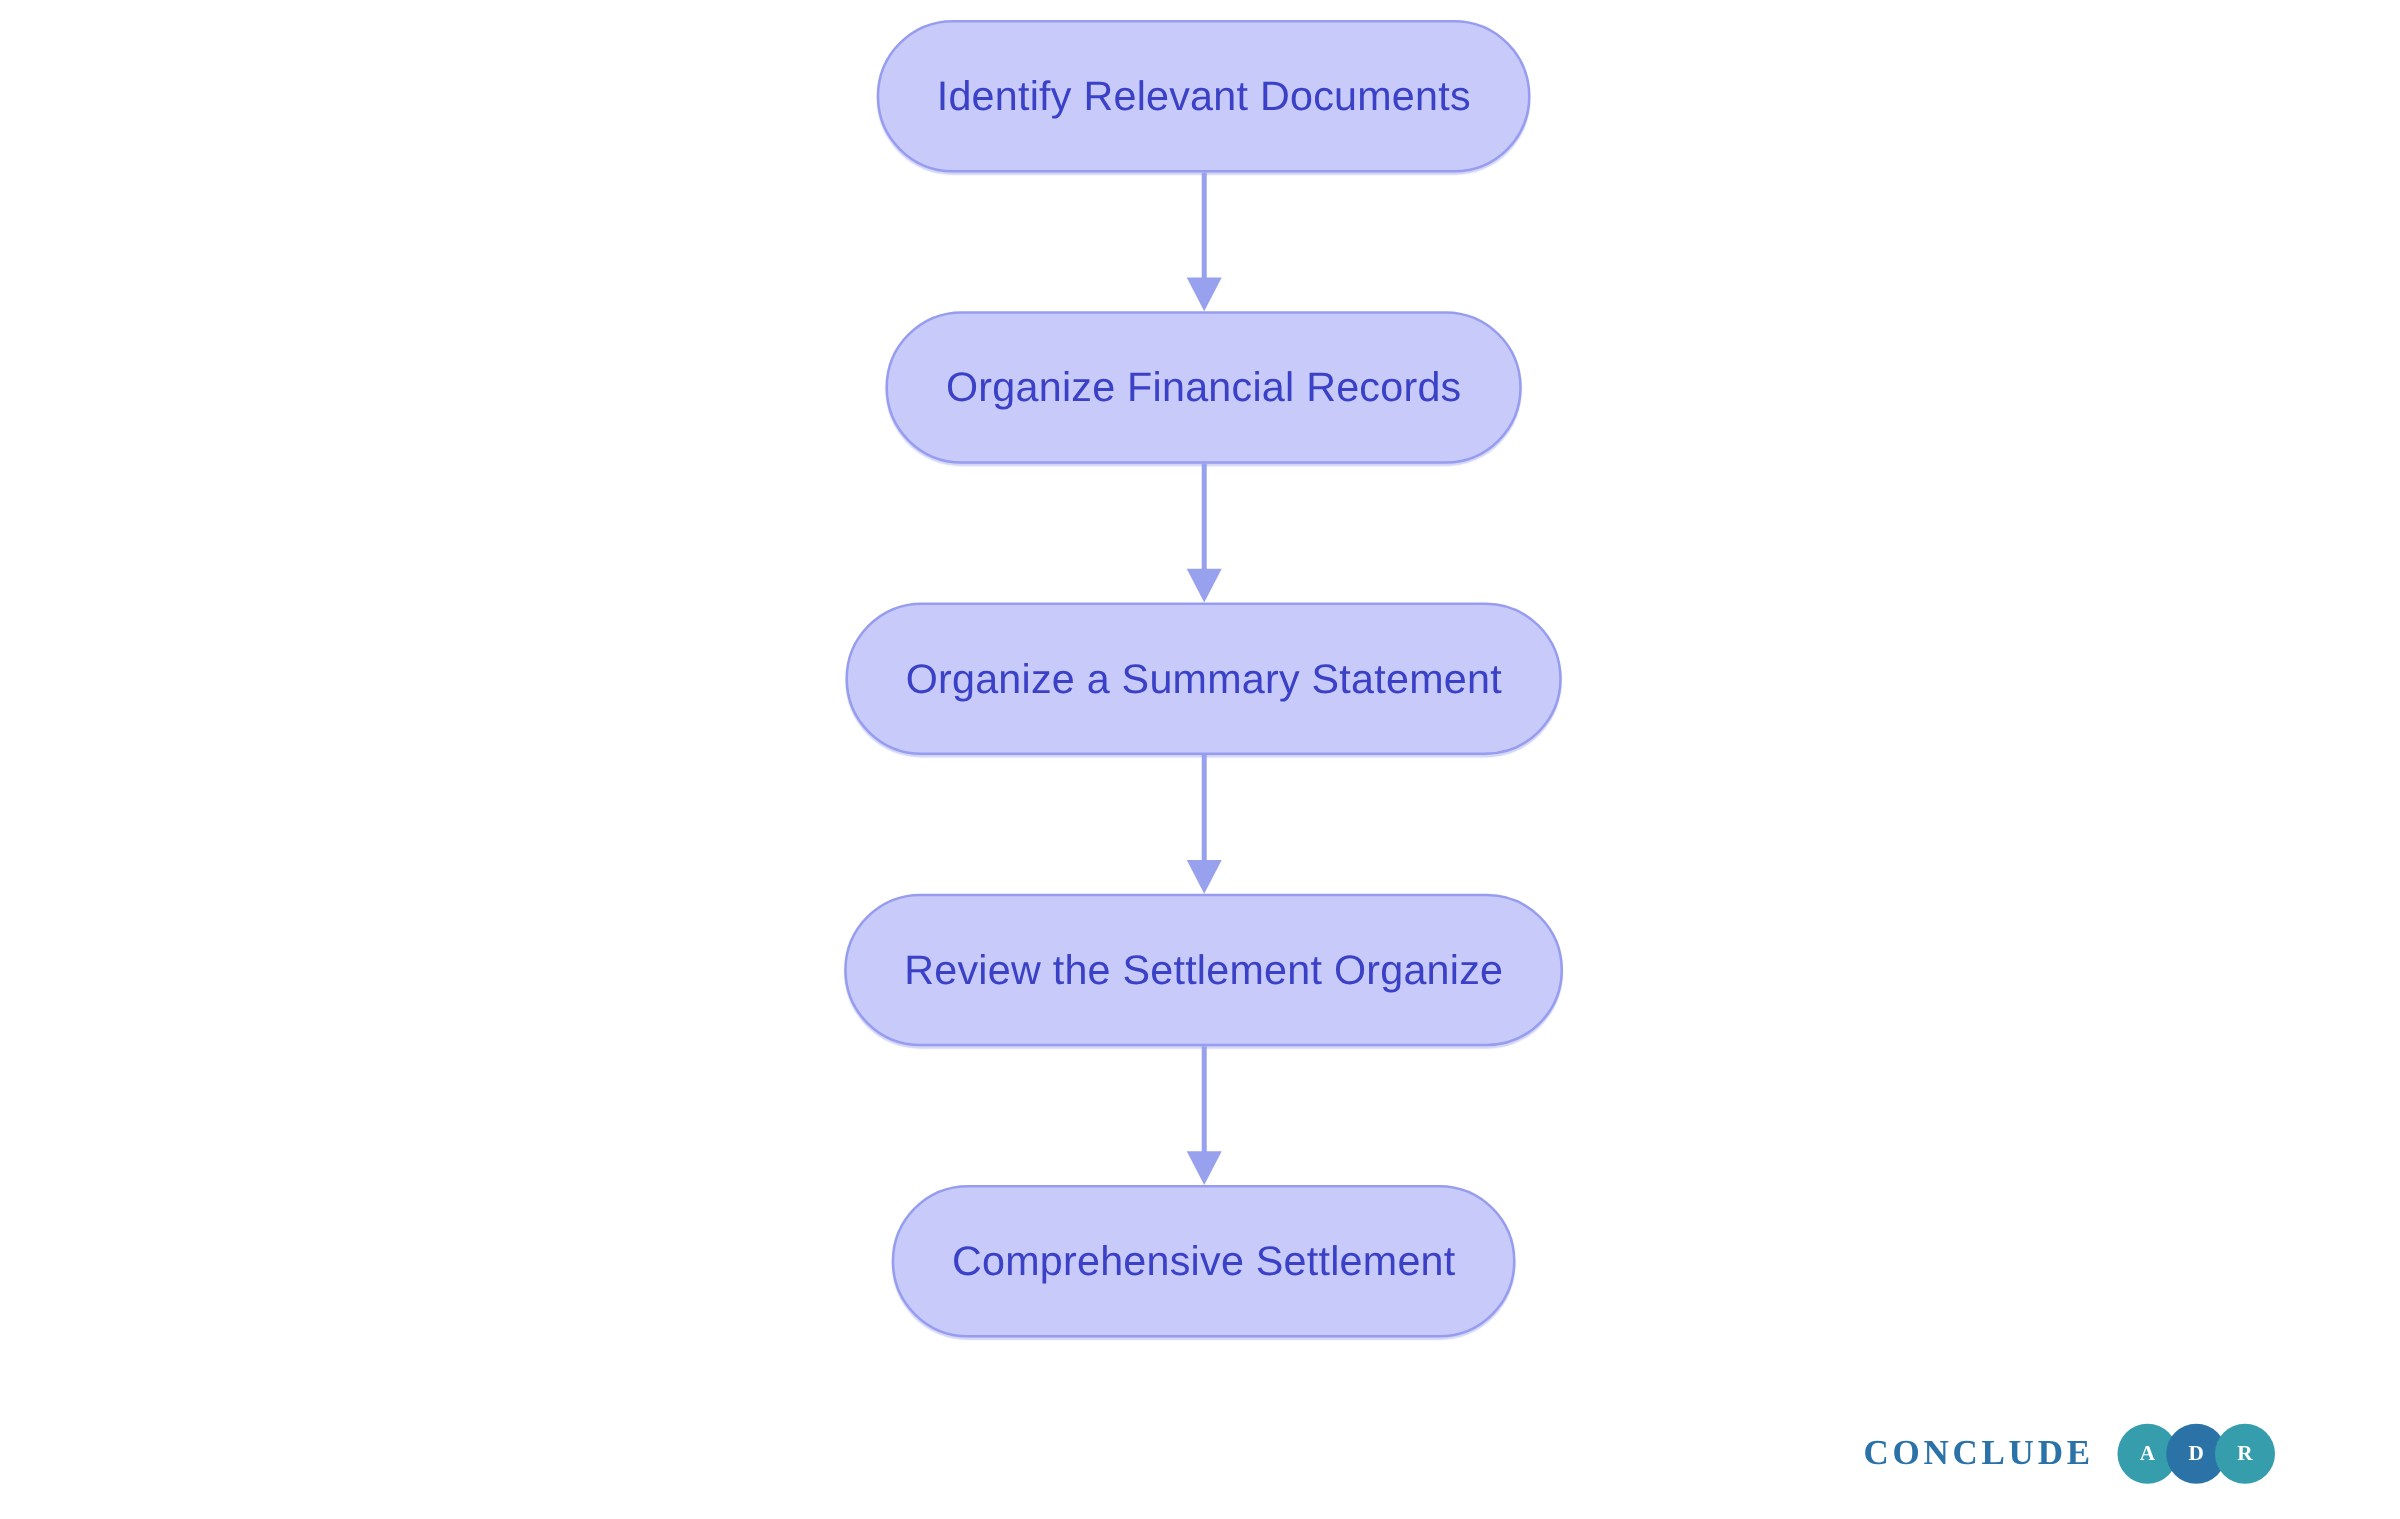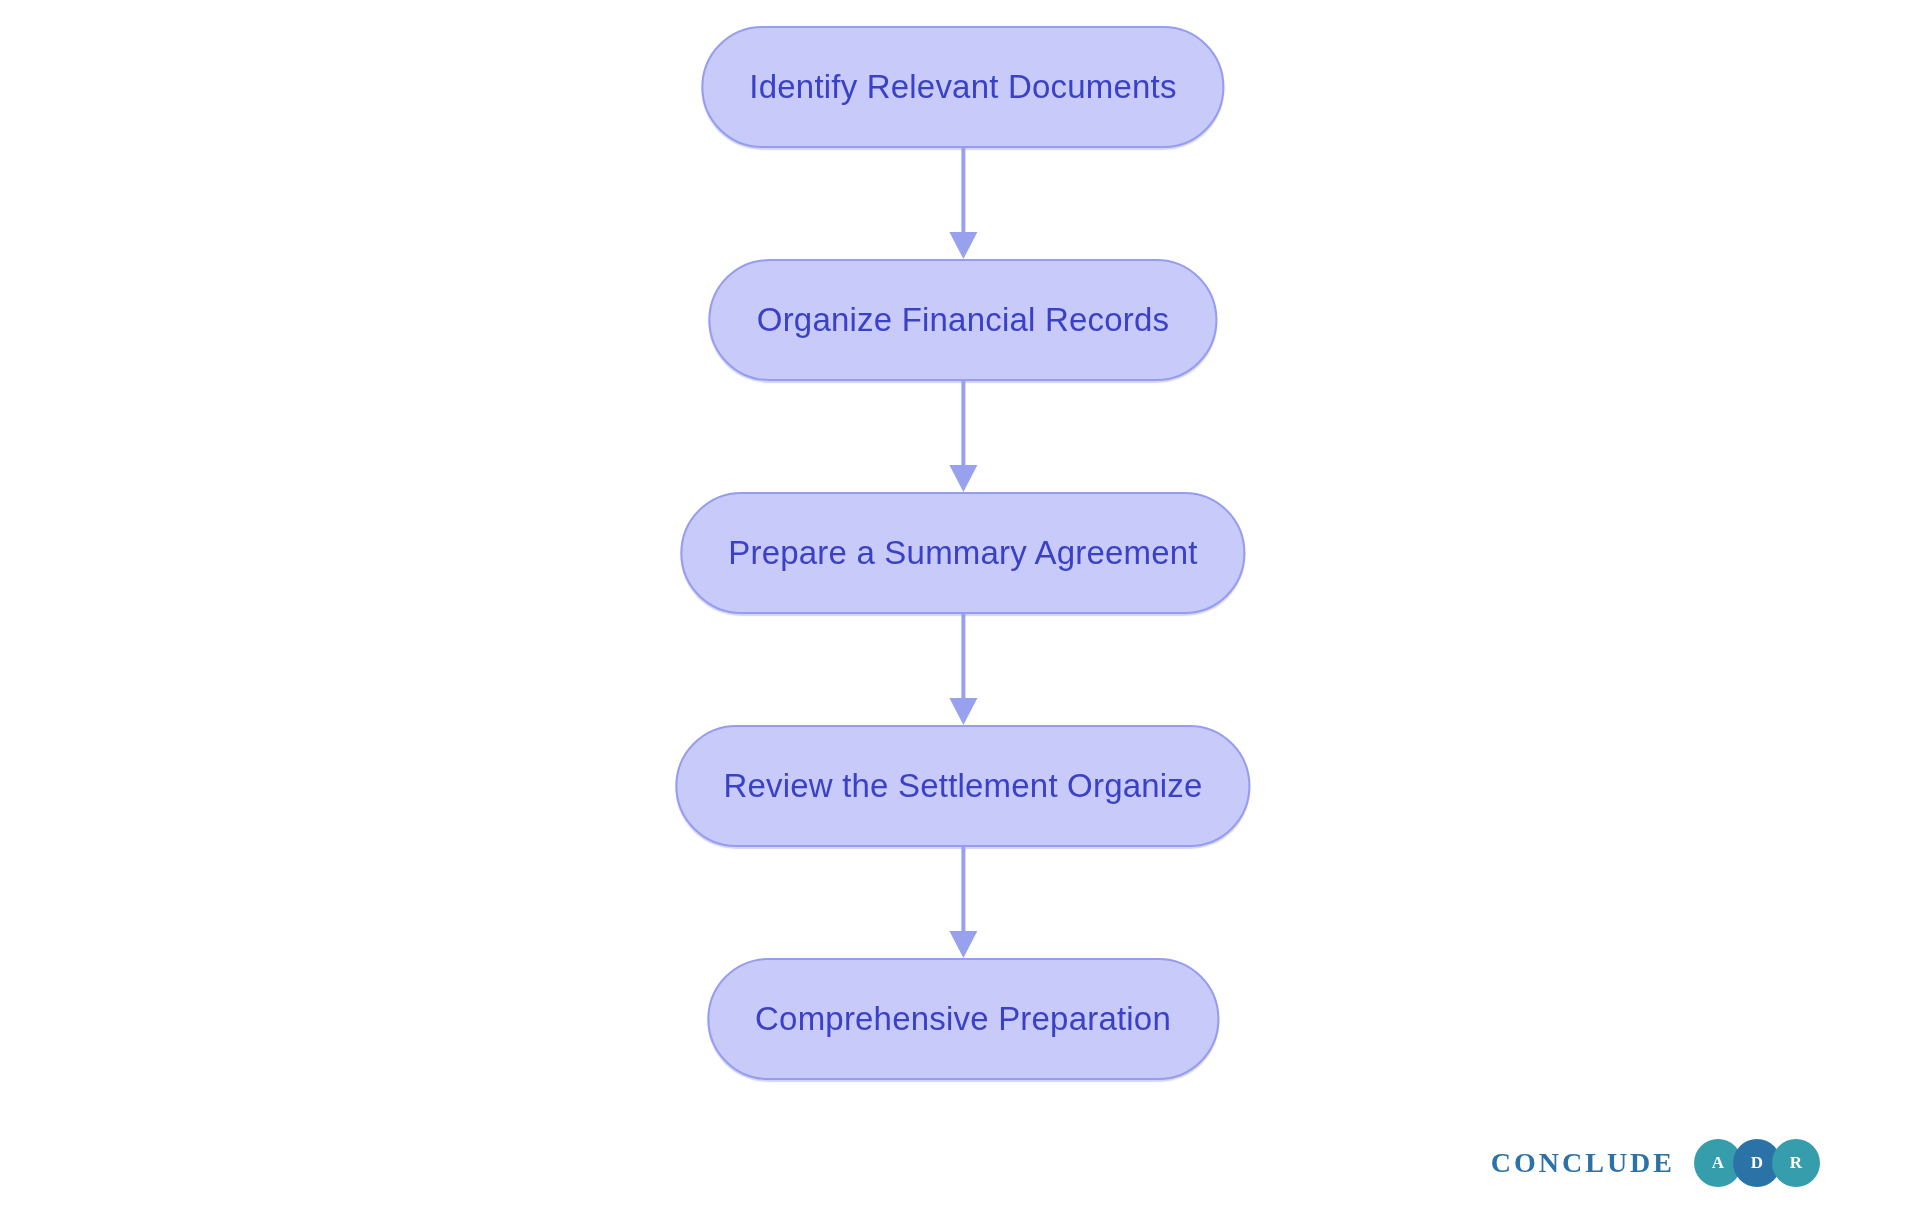--- a/index.html
+++ b/index.html
@@ -22,21 +22,21 @@
     overflow: hidden;
   }
   .canvas {
     position: relative;
     width: 1920px;
     height: 1215px;
     background: var(--page-bg);
   }
   .flow {
     position: absolute;
-    top: 26px;
+    top: 16px;
     left: 50%;
     transform: translateX(-50%);
     margin-left: 3px;
     display: flex;
     flex-direction: column;
     align-items: center;
   }
   .node {
     height: 122px;
     border: 2px solid var(--node-border);
@@ -130,39 +130,39 @@
     <div class="node">
       <span class="node-label">Organize Financial Records</span>
     </div>
 
     <div class="arrow">
       <span class="arrow-shaft"></span>
       <span class="arrow-head"></span>
     </div>
 
     <div class="node">
-      <span class="node-label">Prepare a Summary Agreement</span>
+      <span class="node-label">Organize a Summary Statement</span>
     </div>
 
     <div class="arrow">
       <span class="arrow-shaft"></span>
       <span class="arrow-head"></span>
     </div>
 
     <div class="node">
       <span class="node-label">Review the Settlement Organize</span>
     </div>
 
     <div class="arrow">
       <span class="arrow-shaft"></span>
       <span class="arrow-head"></span>
     </div>
 
     <div class="node">
-      <span class="node-label">Comprehensive Preparation</span>
+      <span class="node-label">Comprehensive Settlement</span>
     </div>
 
   </div>
 
   <div class="logo">
     <span class="wordmark">CONCLUDE</span>
     <span class="badges">
       <span class="badge teal">A</span>
       <span class="badge blue">D</span>
       <span class="badge teal">R</span>

